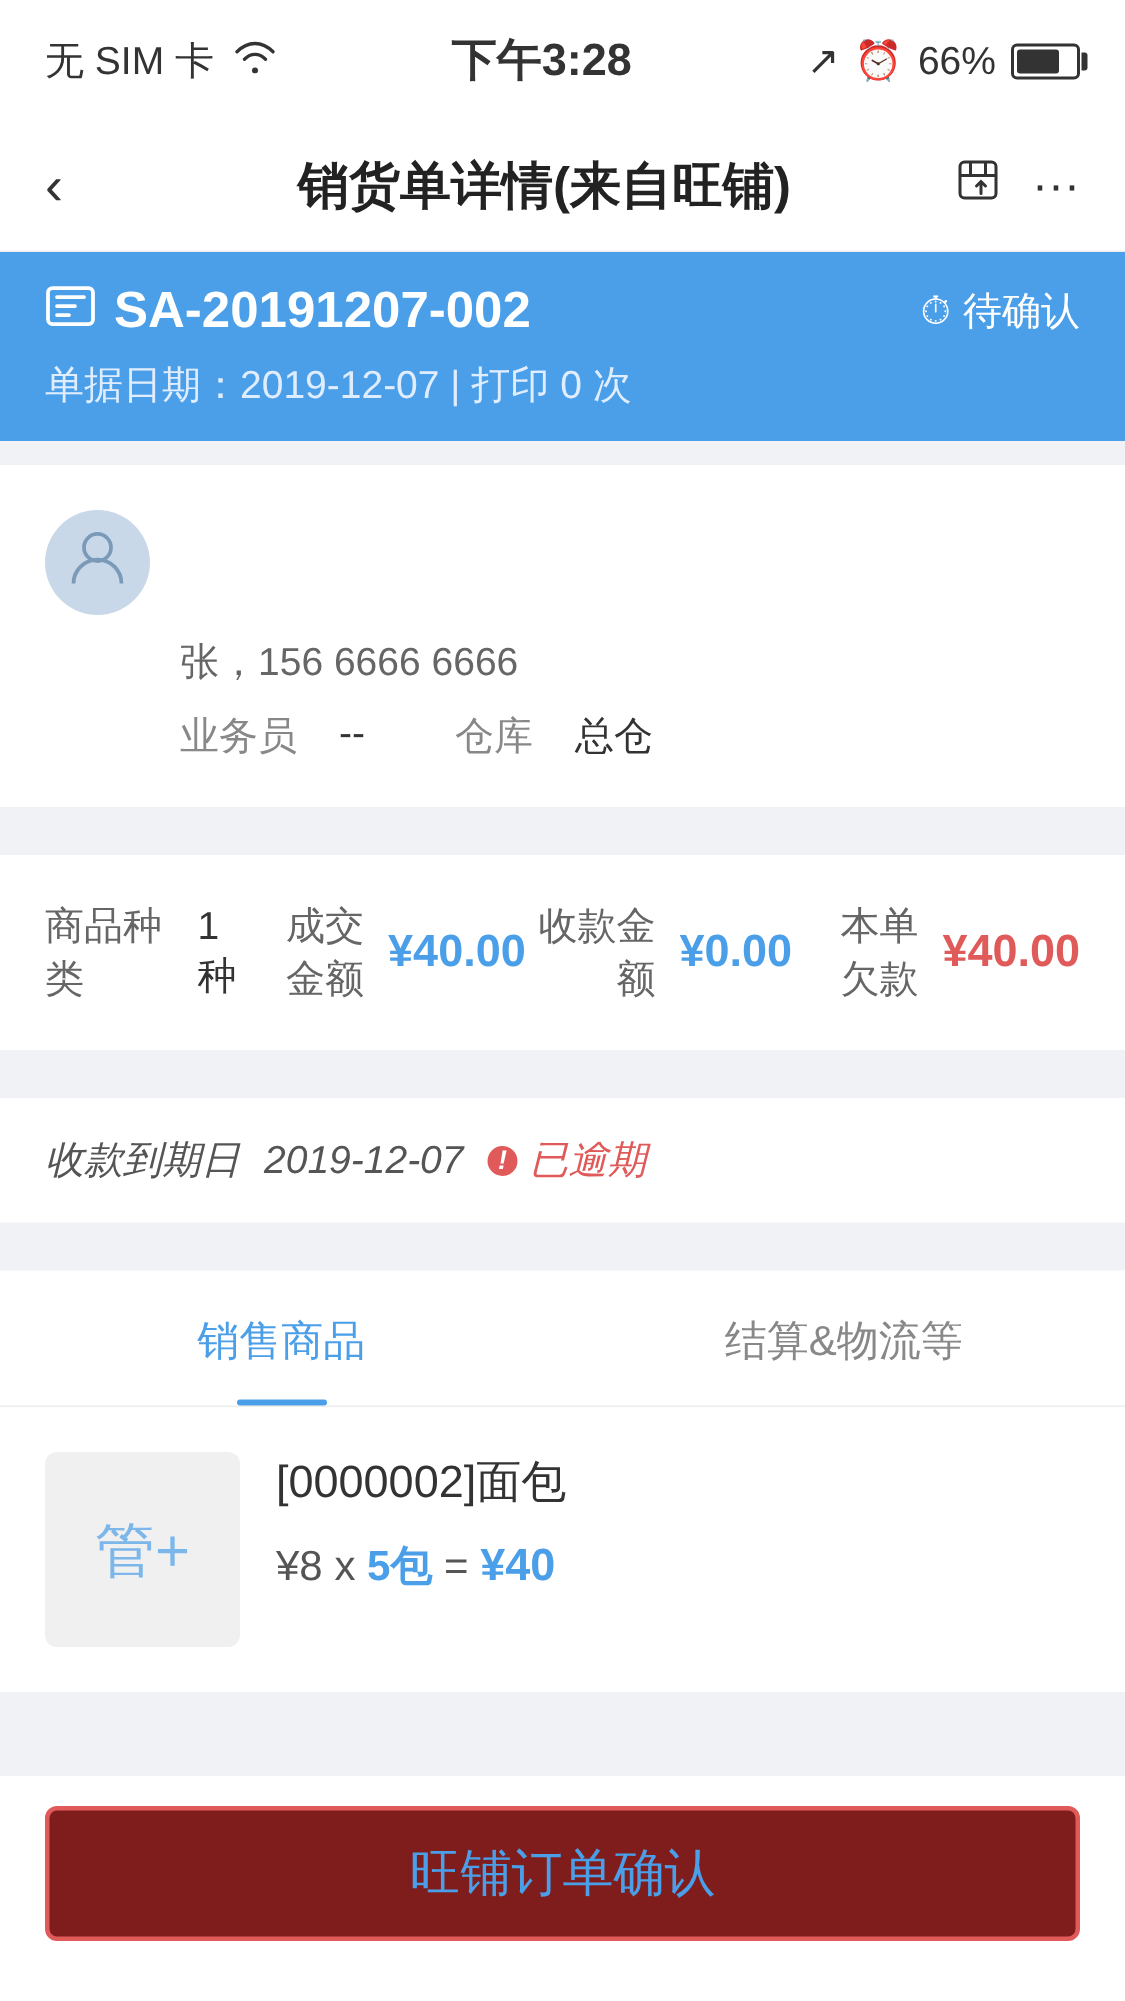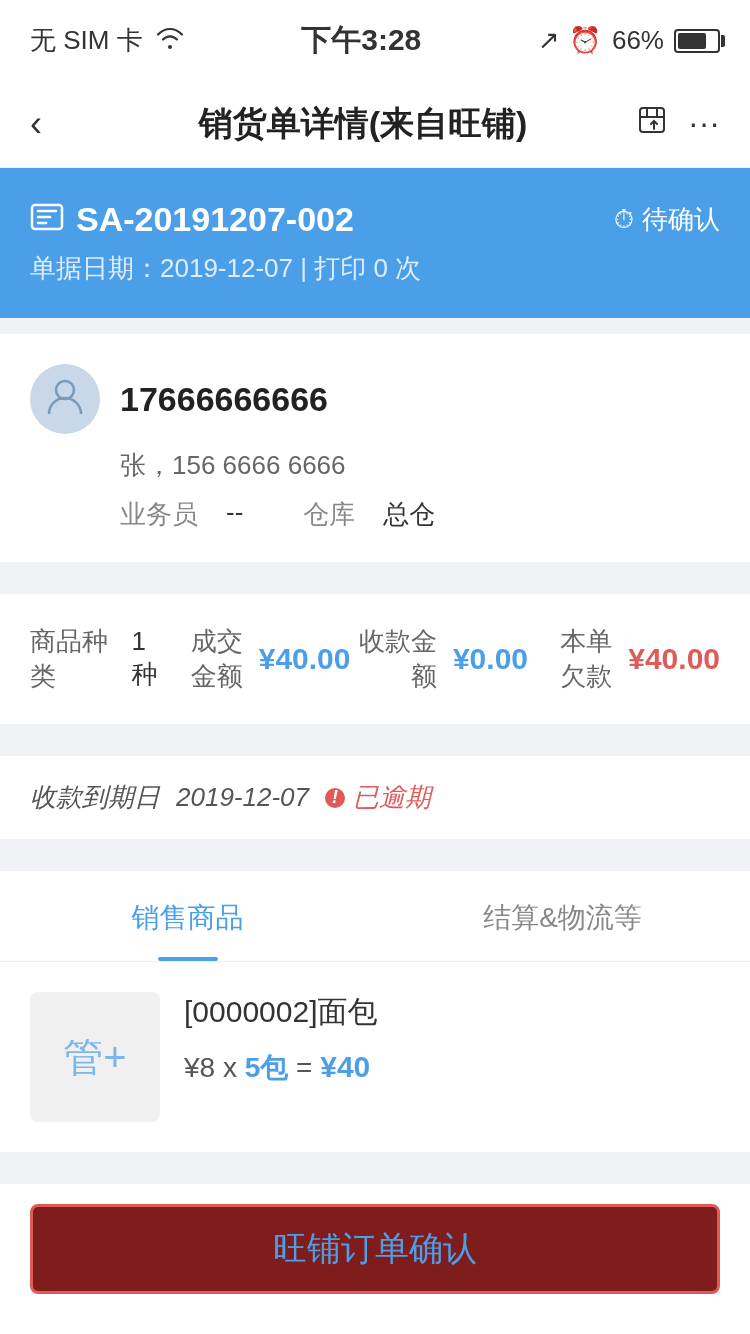--- a/index.html
+++ b/index.html
@@ -100,21 +100,21 @@
     .nav-icon {
       font-size: 32px;
       color: #333;
       cursor: pointer;
     }
 
     
     .header-card {
       width: 750px;
       background: #4a9fe8;
-      padding: 32px 30px;
+      padding: 20px 30px;
     }
     .header-top {
       display: flex;
       align-items: center;
       justify-content: space-between;
       margin-bottom: 12px;
     }
     .order-number {
       font-size: 34px;
       font-weight: 700;
@@ -450,21 +450,20 @@
 <div class="customer-section section">
   <div class="customer-row">
     <div class="avatar">
       <span class="avatar-icon">
         <svg width="42" height="42" viewBox="0 0 42 42" fill="none">
           <circle cx="21" cy="16" r="9" stroke="#7a9ab8" stroke-width="2.5" fill="#c8d8e8"></circle>
           <path d="M5 40c0-8.8 7.2-16 16-16s16 7.2 16 16" stroke="#7a9ab8" stroke-width="2.5" fill="none"></path>
         </svg>
       </span>
     </div>
-    <span class="customer-name">17666666666</span>
   </div>
   <div class="customer-sub">张，156 6666 6666</div>
   <div class="customer-meta">
     <div class="meta-item">
       <span class="meta-label">业务员</span>
       <span class="meta-value">--</span>
     </div>
     <div class="meta-item">
       <span class="meta-label">仓库</span>
       <span class="meta-value">总仓</span>

